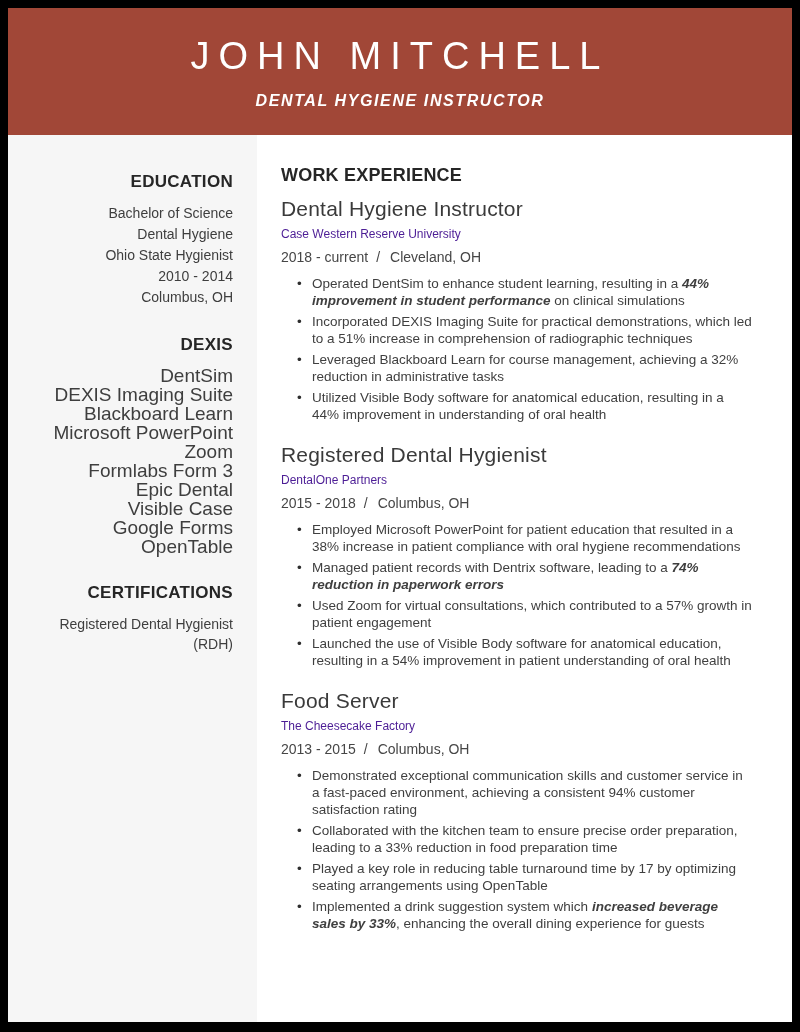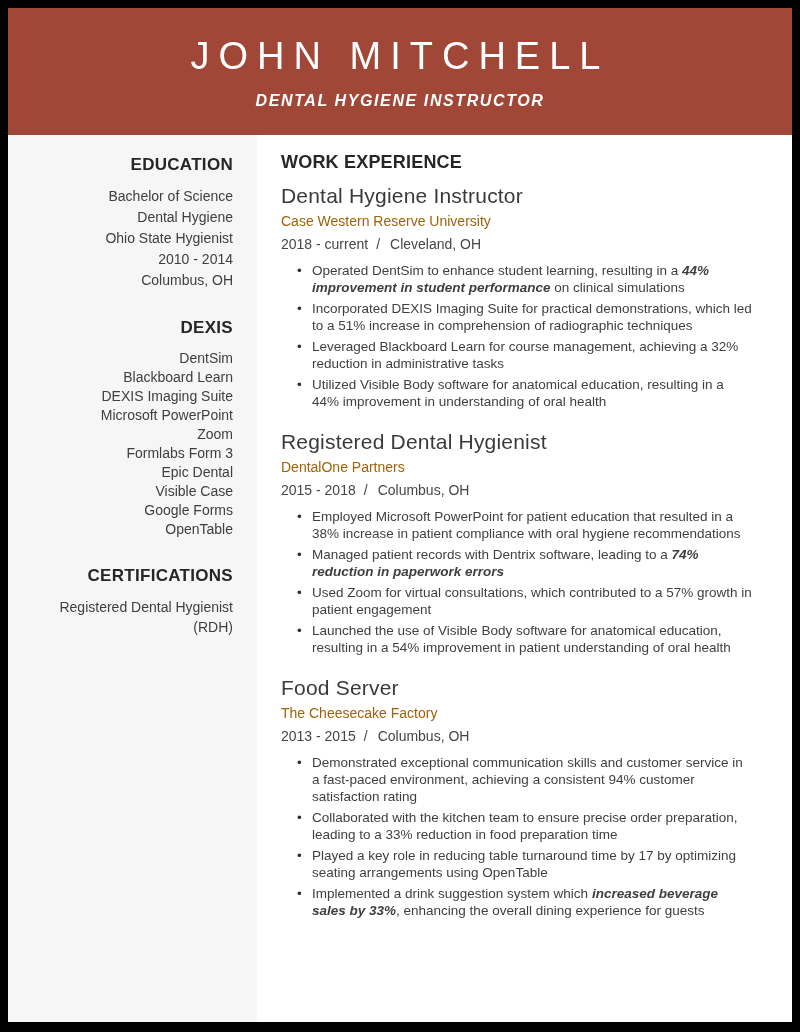--- a/index.html
+++ b/index.html
@@ -5,32 +5,32 @@
   html,body{margin:0;padding:0;background:#ffffff;font-family:"Liberation Sans",sans-serif;}
   .page{width:800px;height:1032px;box-sizing:border-box;padding:8px 8px 10px 8px;background:#000;margin:0;}
   .inner{width:100%;height:100%;background:#fff;display:flex;flex-direction:column;overflow:hidden;}
 
   .banner{flex:0 0 127px;display:flex;flex-direction:column;align-items:center;justify-content:center;color:#fff;}
   .name{font-size:38px;font-weight:500;letter-spacing:9px;line-height:1;margin-top:4px;}
   .subtitle{font-size:16px;font-style:italic;font-weight:600;letter-spacing:1.6px;margin-top:17px;}
 
   .cols{flex:1;display:flex;min-height:0;}
 
-  .sidebar{flex:0 0 249px;box-sizing:border-box;padding:19px 24px 0 14px;text-align:right;color:#3e3e3e;}
+  .sidebar{flex:0 0 249px;box-sizing:border-box;padding:36px 24px 0 14px;text-align:right;color:#3e3e3e;}
   .side-sec{margin-bottom:26px;}
   .side-h{font-size:17px;font-weight:700;color:#262626;letter-spacing:0.3px;line-height:22px;margin:0 0 10px 0;}
   .side-line{font-size:14px;line-height:21px;}
-  .skill-line{font-size:14px;line-height:19px;}
+  .skill-line{font-size:19px;line-height:19px;}
   .cert-line{font-size:14px;line-height:20px;}
 
-  .main{flex:1;box-sizing:border-box;padding:16px 40px 0 24px;color:#424242;}
+  .main{flex:1;box-sizing:border-box;padding:29px 40px 0 24px;color:#424242;}
   .main-h{font-size:18px;font-weight:700;color:#262626;letter-spacing:0.2px;line-height:22px;margin:0 0 9px 0;}
   .job{margin-bottom:18px;}
   .job-title{font-size:21px;font-weight:400;color:#3a3a3a;letter-spacing:0.2px;line-height:27px;margin:0 0 3px 0;}
-  .company{font-size:14px;line-height:19px;margin-bottom:4px;color:#a16207;}
+  .company{font-size:12px;line-height:19px;margin-bottom:4px;color:#4c1d95;}
   .dateline{font-size:14px;line-height:19px;margin-bottom:8px;color:#464646;}
   .slash{margin:0 10px 0 8px;}
   .bullets{list-style:none;margin:0;padding:0 0 0 16px;}
   .bullets li{display:flex;font-size:13.5px;line-height:17px;margin-bottom:4px;color:#3f3f3f;}
   .dot{flex:0 0 15px;color:#2e2e2e;}
   .btext{max-width:442px;}
   .bi{font-weight:700;font-style:italic;}
 </style>
 </head>
 <body>
@@ -54,22 +54,22 @@
               <div class="side-line">Ohio State Hygienist</div>
               <div class="side-line">2010 - 2014</div>
               <div class="side-line">Columbus, OH</div>
             </div>
         </section>
 
         <section class="side-sec">
           <h2 class="side-h">DEXIS</h2>
           <div id="skills-list">
               <div class="skill-line">DentSim</div>
+              <div class="skill-line">DEXIS Imaging Suite</div>
               <div class="skill-line">Blackboard Learn</div>
-              <div class="skill-line">DEXIS Imaging Suite</div>
               <div class="skill-line">Microsoft PowerPoint</div>
               <div class="skill-line">Zoom</div>
               <div class="skill-line">Formlabs Form 3</div>
               <div class="skill-line">Epic Dental</div>
               <div class="skill-line">Visible Case</div>
               <div class="skill-line">Google Forms</div>
               <div class="skill-line">OpenTable</div>
             </div>
         </section>
 

